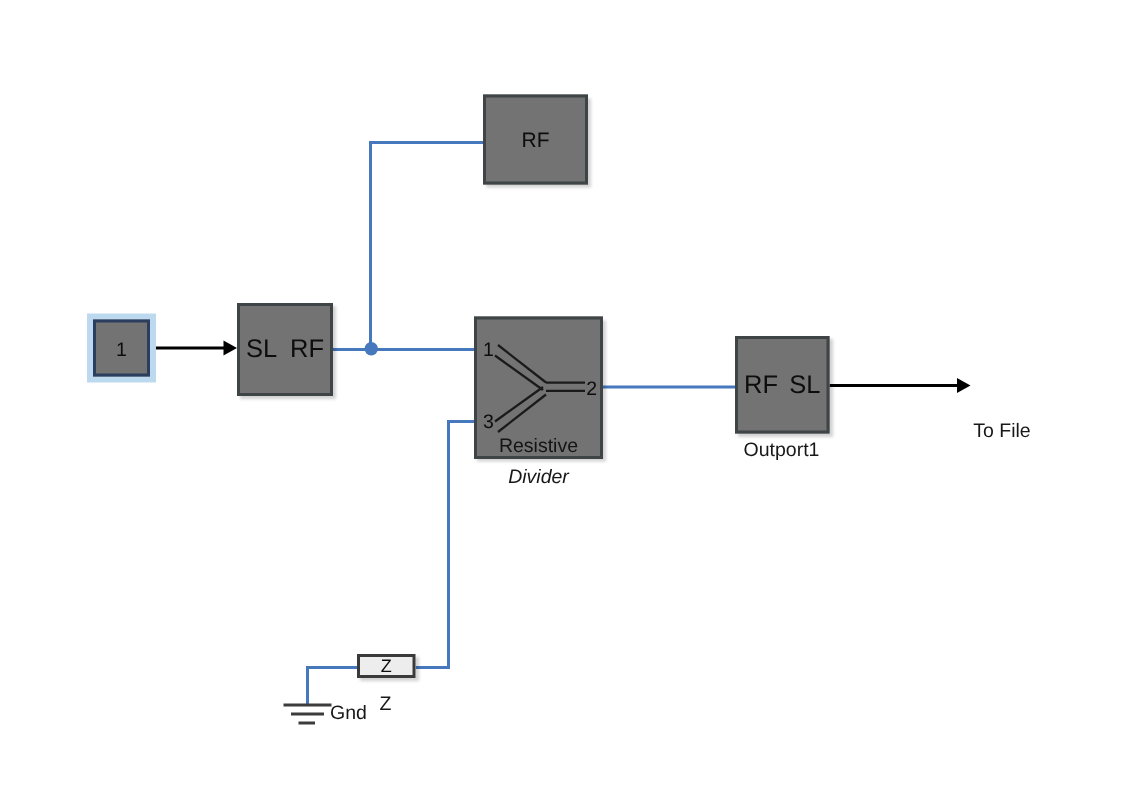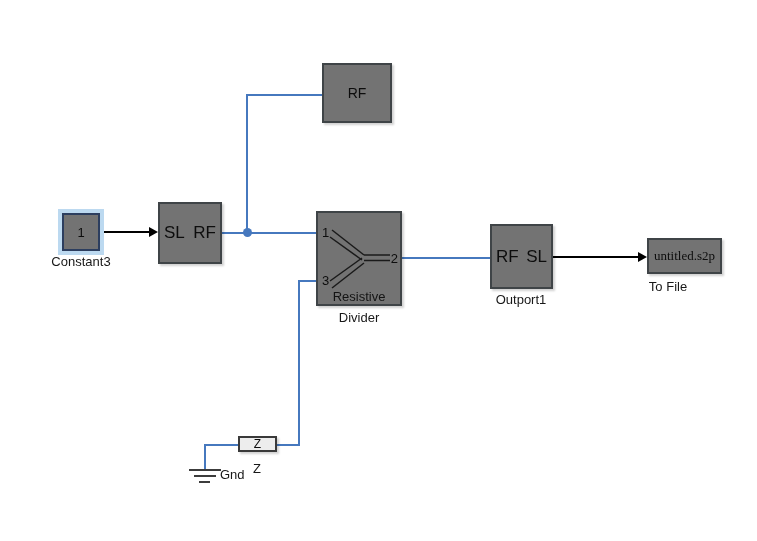--- a/index.html
+++ b/index.html
@@ -103,21 +103,20 @@
   <div class="wire rf h2" style="left:298px;top:280px;width:18px;"></div>
   <div class="wire rf w2" style="left:298px;top:280px;height:166px;"></div>
   <div class="wire rf h2" style="left:277px;top:444px;width:23px;"></div>
 
   <div class="wire rf h2" style="left:204px;top:444px;width:34px;"></div>
   <div class="wire rf w2" style="left:204px;top:444px;height:26px;"></div>
 
   <div class="block" id="constant3">
     <span>1</span>
   </div>
-  <div class="block-label" style="left:11px;top:255px;">Constant3</div>
 
   <div class="block" id="inport1">
     <span class="port-label" style="left:4px;top:22px;">SL</span>
     <span class="port-label" style="right:4px;top:22px;">RF</span>
   </div>
 
   <div class="block" id="configuration2">
     <span>RF</span>
   </div>
 
@@ -128,31 +127,28 @@
       <line x1="14" y1="75" x2="46" y2="50" stroke="#1a1a1a" stroke-width="1.5"></line>
       <line x1="12" y1="68" x2="44" y2="45" stroke="#1a1a1a" stroke-width="1.5"></line>
       <line x1="46" y1="42" x2="72" y2="42" stroke="#1a1a1a" stroke-width="1.5"></line>
       <line x1="46" y1="47.5" x2="72" y2="47.5" stroke="#1a1a1a" stroke-width="1.5"></line>
     </svg>
     <span class="divider-port" style="left:4px;top:13px;">1</span>
     <span class="divider-port" style="left:4px;top:61px;">3</span>
     <span class="divider-port" style="right:2px;top:39px;">2</span>
     <div class="divider-inner-label">Resistive</div>
   </div>
-  <div class="block-label" style="left:289px;top:311px;">Divider</div>
+  <div class="block-label" style="left:289px;top:311px;font-style:italic;">Divider</div>
 
   <div class="block" id="outport1">
     <span class="port-label" style="left:4px;top:24px;">RF</span>
     <span class="port-label" style="right:4px;top:24px;">SL</span>
   </div>
   <div class="block-label" style="left:451px;top:293px;">Outport1</div>
 
-  <div class="block" id="tofile">
-    <span>untitled.s2p</span>
-  </div>
   <div class="block-label" style="left:598px;top:280px;">To File</div>
 
   <div class="block" id="zblock">
     <span>Z</span>
   </div>
   <div class="block-label" style="left:187px;top:462px;width:140px;">Z</div>
 
   <div>
     <div>
       <div class="gnd-bar" style="left:189px;top:469px;width:32px;"></div>

